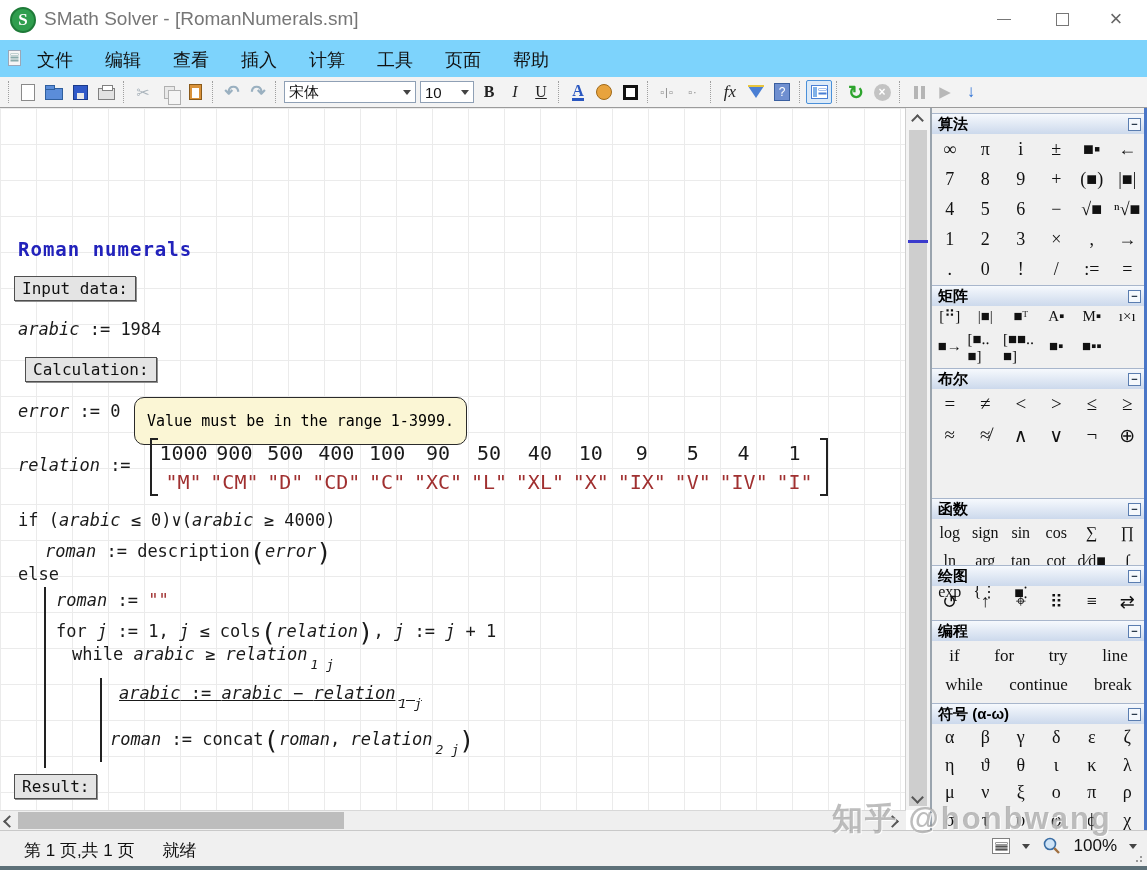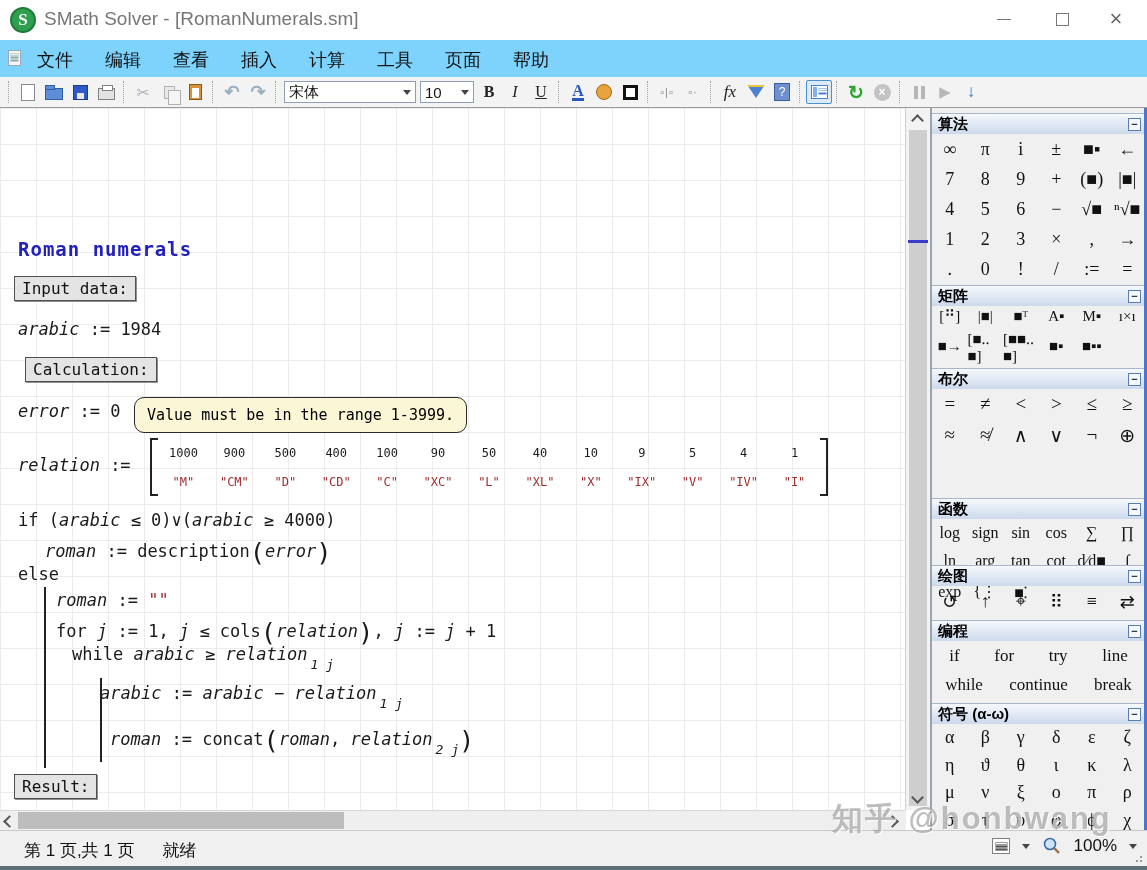--- a/index.html
+++ b/index.html
@@ -105,38 +105,38 @@
   .seg-str { color:#a03030; }
   .seg-sub { font-size:13px; font-style:italic; position:relative; top:9px; margin-left:3px; }
   .seg-bigp{ font-size:150%; font-weight:300; vertical-align:-4px; }
   .doc-title { left:18px; top:130px; font-size:19px; font-weight:bold; color:#2222bb; letter-spacing:1px; }
   .labelbox { position:absolute; font-family:"DejaVu Sans Mono",monospace; font-size:16px; color:#111;
               background:#e4e4e4; border:1px solid #4f4f4f; box-shadow:1px 1px 0 #8f8f8f; padding:2px 7px; }
   .lb-input { left:14px; top:168px; } .lb-calc { left:25px; top:249px; } .lb-result { left:14px; top:666px; }
   .ln-arabic { left:18px; top:211px; }
   .ln-error { left:18px; top:293px; }
   .notebox { position:absolute; left:134px; top:289px; background:#fbf6d5; border:1px solid #2a2a2a;
-             border-radius:10px; padding:8px 12px; font-family:"DejaVu Sans Mono",monospace; font-size:15px; }
+             border-radius:10px; padding:14px 12px; font-family:"DejaVu Sans Mono",monospace; font-size:15px; }
   .ln-rel-label { left:18px; top:347px; }
   .matrix { position:absolute; left:150px; top:330px; width:678px; height:58px; display:flex; }
   .mbrack { width:8px; border:2px solid #222; }
   .mbrack-l { border-right:none; } .mbrack-r { border-left:none; }
   .mgrid { flex:1; display:grid; grid-template-columns:repeat(13, 1fr); align-content:space-around; }
-  .mcell { text-align:center; font-family:"DejaVu Sans Mono",monospace; font-size:12px; color:#1a1a1a; }
+  .mcell { text-align:center; font-family:"DejaVu Sans Mono",monospace; font-size:20px; color:#1a1a1a; }
   .mcell-str { color:#a03030; }
   .ln-if { left:18px; top:402px; }
   .ln-desc { left:45px; top:429px; }
   .ln-else { left:18px; top:456px; }
   .blockbar { position:absolute; width:0; border-left:2px solid #222; }
   .bar-else { left:44px; top:479px; height:181px; }
   .bar-while { left:100px; top:570px; height:84px; }
   .ln-romanempty { left:56px; top:482px; }
   .ln-for { left:56px; top:509px; }
   .ln-while { left:72px; top:536px; }
-  .ln-arabicsub { left:100px; top:575px; }
+  .ln-arabicsub { left:119px; top:575px;text-decoration:underline; }
   .ln-concat { left:110px; top:617px; }
 
   
   .vscroll { position:absolute; left:906px; top:108px; width:24px; height:702px; background:#f3f3f3; }
   .vs-thumb { position:absolute; left:3px; top:22px; width:18px; height:676px; background:#cecece; }
   .vs-line { position:absolute; left:2px; top:132px; width:20px; height:3px; background:#3a3acc; }
   .chev { width:9px; height:9px; border-left:2px solid #555; border-top:2px solid #555; display:inline-block; }
   .vs-up { position:absolute; left:7px; top:8px; transform:rotate(45deg); }
   .vs-down { position:absolute; left:7px; bottom:8px; transform:rotate(225deg); }
   .vdivider { position:absolute; left:930px; top:108px; width:2px; height:722px; background:#9aa4ae; }

